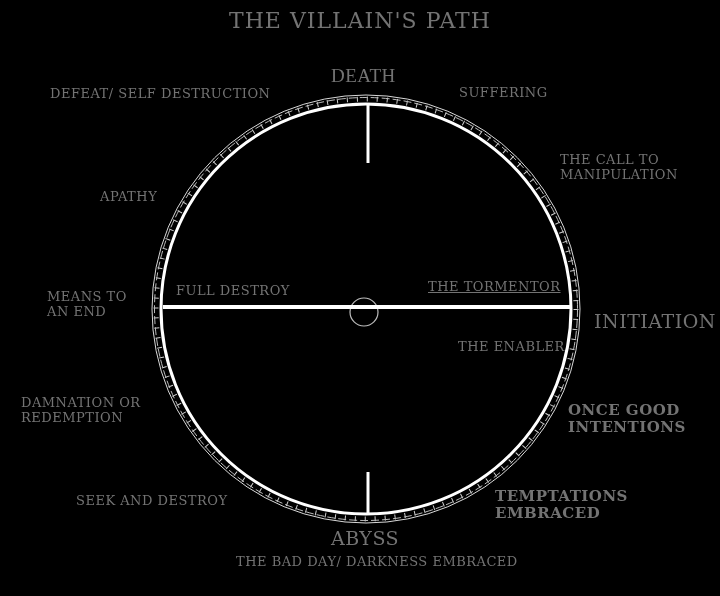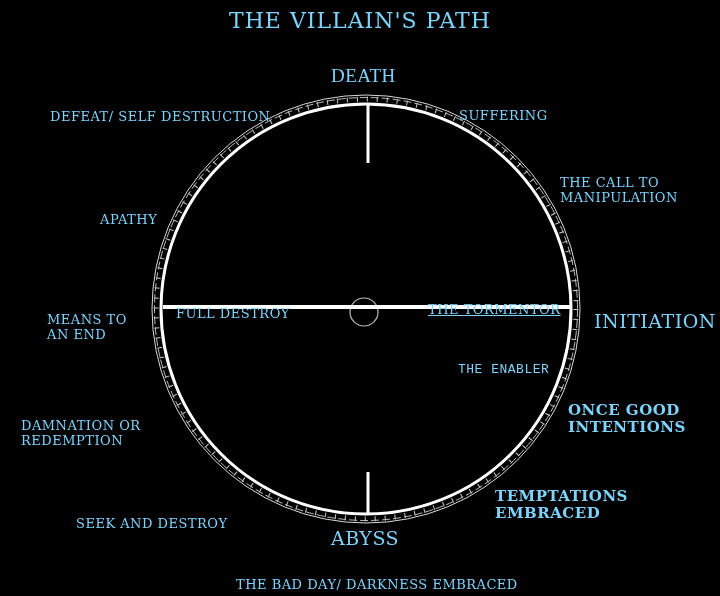--- a/index.html
+++ b/index.html
@@ -1,21 +1,21 @@
 <!DOCTYPE html>
 <html><head>
 <meta charset="utf-8">
 <style>
   html, body { margin:0; padding:0; background:#000; }
   body { width:720px; height:596px; position:relative; overflow:hidden; font-family:"DejaVu Serif", "Liberation Serif", serif; color:#e6e6e6; }
-  .lbl { position:absolute; white-space:nowrap; letter-spacing:0.5px; line-height:1.15; color:#7dd3fc; }
+  .lbl { position:absolute; white-space:nowrap; letter-spacing:0.5px; line-height:1.15; color:#737373; }
   .title { font-size:22px; left:0; width:720px; text-align:center; top:8px; letter-spacing:1px; }
   .big { font-size:19px; }
   .med { font-size:15px;font-weight:bold; }
-  .sm { font-size:13px;margin-top:23px; }
+  .sm { font-size:13px; }
   svg { position:absolute; left:0; top:0; }
   .ml { white-space:pre; }
 </style>
 </head>
 <body>
 
 <svg width="720" height="596">
 
   <circle cx="366" cy="309" r="214" fill="none" stroke="#d8d8d8" stroke-width="1"></circle>
 
@@ -38,21 +38,21 @@
 
 <div class="lbl big" style="left:331px; top:65px;font-family:Liberation Serif, serif;">DEATH</div>
 <div class="lbl big" style="left:594px; top:311px;">INITIATION</div>
 <div class="lbl big" style="left:331px; top:528px;">ABYSS</div>
 
 <div class="lbl sm" style="left:236px; top:555px;">THE BAD DAY/ DARKNESS EMBRACED</div>
 <div class="lbl med ml" style="left:495px; top:488px;">TEMPTATIONS
 EMBRACED</div>
 <div class="lbl med ml" style="left:568px; top:402px;">ONCE GOOD
 INTENTIONS</div>
-<div class="lbl sm" style="left:458px; top:340px;font-family:Liberation Mono, monospace;">THE ENABLER</div>
+<div class="lbl sm" style="left:458px; top:340px;">THE ENABLER</div>
 <div class="lbl sm" style="left:428px; top:280px;text-decoration:underline;">THE TORMENTOR</div>
 <div class="lbl sm ml" style="left:560px; top:153px;">THE CALL TO
 MANIPULATION</div>
 <div class="lbl sm" style="left:459px; top:86px;">SUFFERING</div>
 <div class="lbl sm" style="left:50px; top:87px;">DEFEAT/ SELF DESTRUCTION</div>
 <div class="lbl sm" style="left:100px; top:190px;">APATHY</div>
 <div class="lbl sm" style="left:176px; top:284px;">FULL DESTROY</div>
 <div class="lbl sm ml" style="left:47px; top:290px;">MEANS TO
 AN END</div>
 <div class="lbl sm ml" style="left:21px; top:396px;">DAMNATION OR

